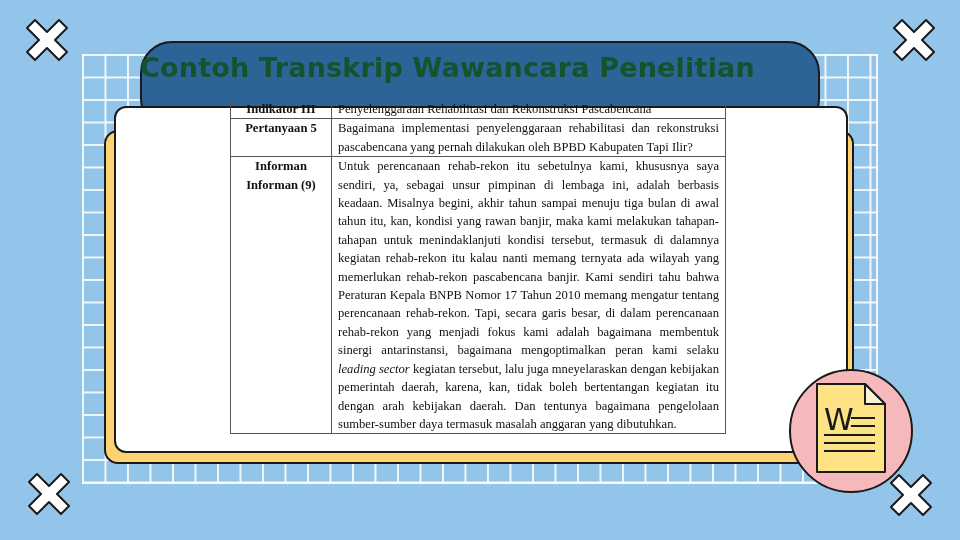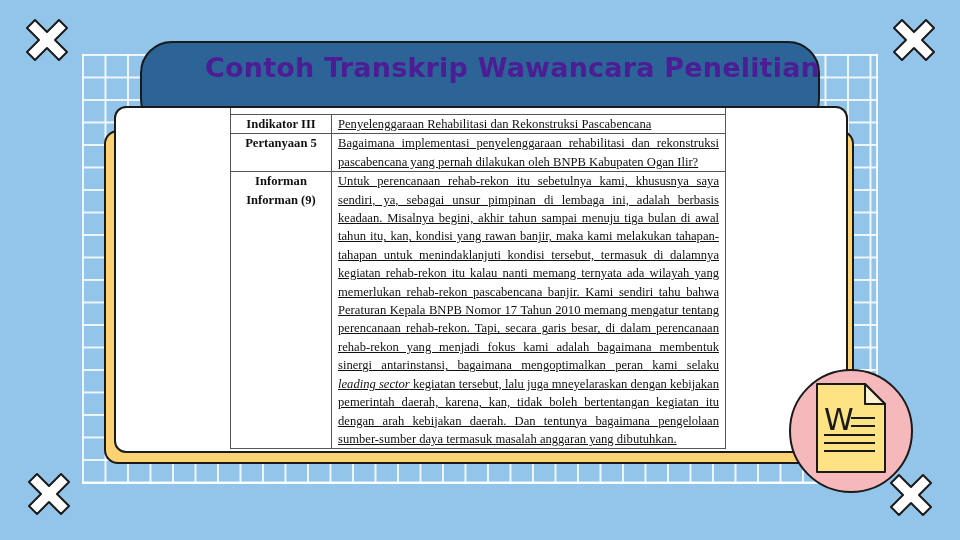--- a/index.html
+++ b/index.html
@@ -18,41 +18,41 @@
     border-bottom:2px solid rgba(255,255,255,0.85);
     box-sizing:border-box;
   }
   .xmark { position:absolute; width:44px; height:44px; }
   .title-bar {
     position:absolute; left:140px; top:41px; width:680px; height:90px;
     background:#2d6497; border:2px solid #1a1a1a; border-radius:32px;
     box-sizing:border-box;
   }
   .title-text {
-    position:absolute; left:140px; top:52px; width:680px; text-align:right;
-    color:#4c1d95; font-family:"DejaVu Sans", sans-serif; font-weight:bold;
+    position:absolute; left:140px; top:52px; width:680px; text-align:left;
+    color:#14532d; font-family:"DejaVu Sans", sans-serif; font-weight:bold;
     font-size:27px; letter-spacing:0.2px;
   }
   .yellow-card {
     position:absolute; left:104px; top:130px; width:750px; height:334px;
     background:#fcd273; border:2px solid #1a1a1a; border-radius:14px;
     box-sizing:border-box;
   }
   .white-card {
     position:absolute; left:114px; top:106px; width:734px; height:347px;
     background:#ffffff; border:2px solid #1a1a1a; border-radius:12px;
     box-sizing:border-box;
   }
   table.doc {
     position:absolute; left:230px; top:108px; width:496px;
     border-collapse:collapse; font-size:12.6px; color:#111; line-height:18.4px;
   }
   table.doc td { border:1px solid #555; vertical-align:top; padding:0 6px; }
   table.doc td.lbl { width:88px; text-align:center; font-weight:bold; }
-  table.doc td.val { text-align:justify;text-decoration:underline; }
+  table.doc td.val { text-align:justify; }
   .top-strip { position:absolute; left:230px; top:108px; width:496px; height:6px;
     border-left:1px solid #555; border-right:1px solid #555; box-sizing:border-box; }
   .word-circle {
     position:absolute; left:789px; top:369px; width:124px; height:124px;
     border-radius:50%; background:#f5b8bb; border:2px solid #1a1a1a; box-sizing:border-box;
   }
 </style>
 </head>
 <body>
 
@@ -71,29 +71,29 @@
   <path d="M10 2 L22 14 L34 2 L42 10 L30 22 L42 34 L34 42 L22 30 L10 42 L2 34 L14 22 L2 10 Z" fill="#fff" stroke="#1a1a1a" stroke-width="2" stroke-linejoin="round"></path>
 </svg>
 
 <div class="title-bar"></div>
 <div class="title-text">Contoh Transkrip Wawancara Penelitian</div>
 
 <div class="yellow-card"></div>
 <div class="white-card"></div>
 
 <div class="top-strip"></div>
-<table class="doc" style="top:114px;border-radius:28px;">
+<table class="doc" style="top:99px;border-radius:28px;">
   <tbody>
       <tr>
     <td class="lbl">Indikator III</td>
     <td class="val">Penyelenggaraan Rehabilitasi dan Rekonstruksi Pascabencana</td>
   </tr>
   <tr>
     <td class="lbl">Pertanyaan 5</td>
-    <td class="val">Bagaimana implementasi penyelenggaraan rehabilitasi dan rekonstruksi pascabencana yang pernah dilakukan oleh BNPB Kabupaten Ogan Ilir?</td>
+    <td class="val">Bagaimana implementasi penyelenggaraan rehabilitasi dan rekonstruksi pascabencana yang pernah dilakukan oleh BPBD Kabupaten Tapi Ilir?</td>
   </tr>
   <tr>
     <td class="lbl">
       <span>Informan</span><br>
       <span>Informan (9)</span>
     </td>
     <td class="val"><span>Untuk perencanaan rehab-rekon itu sebetulnya kami, khususnya saya sendiri, ya, sebagai unsur pimpinan di lembaga ini, adalah berbasis keadaan. Misalnya begini, akhir tahun sampai menuju tiga bulan di awal tahun itu, kan, kondisi yang rawan banjir, maka kami melakukan tahapan-tahapan untuk menindaklanjuti kondisi tersebut, termasuk di dalamnya kegiatan rehab-rekon itu kalau nanti memang ternyata ada wilayah yang memerlukan rehab-rekon pascabencana banjir. Kami sendiri tahu bahwa Peraturan Kepala BNPB Nomor 17 Tahun 2010 memang mengatur tentang perencanaan rehab-rekon. Tapi, secara garis besar, di dalam perencanaan rehab-rekon yang menjadi fokus kami adalah bagaimana membentuk sinergi antarinstansi, bagaimana mengoptimalkan peran kami selaku </span><i>leading sector</i><span> kegiatan tersebut, lalu juga mneyelaraskan dengan kebijakan pemerintah daerah, karena, kan, tidak boleh bertentangan kegiatan itu dengan arah kebijakan daerah. Dan tentunya bagaimana pengelolaan sumber-sumber daya termasuk masalah anggaran yang dibutuhkan.</span></td>
   </tr>
 </tbody>
   </table>

